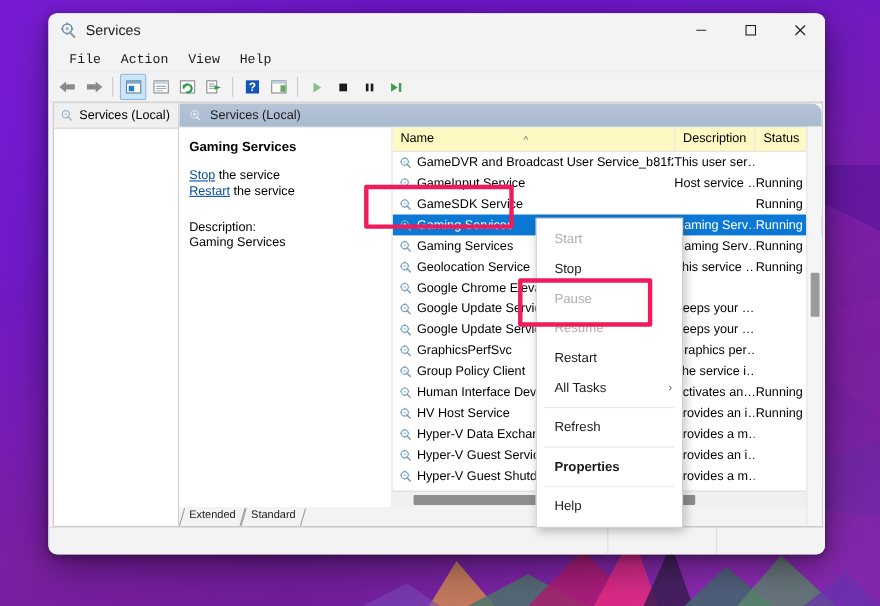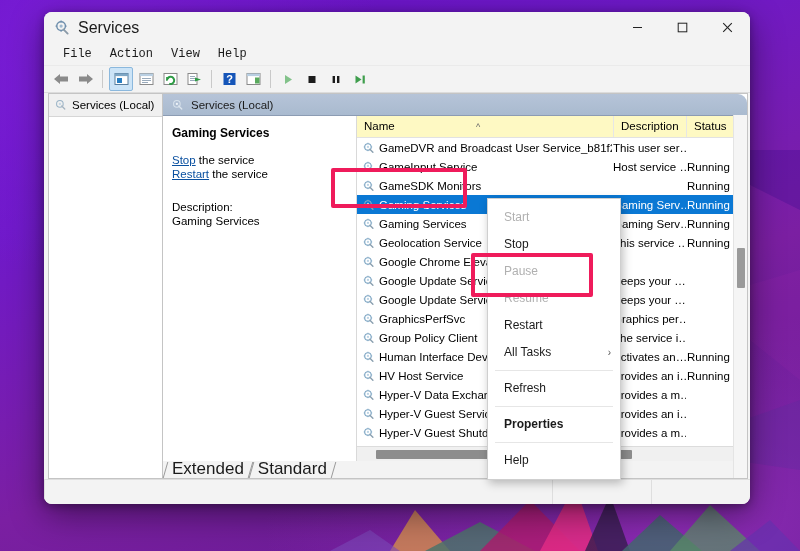--- a/index.html
+++ b/index.html
@@ -27,21 +27,21 @@
     box-shadow:0 10px 34px rgba(0,0,0,.45),0 2px 8px rgba(0,0,0,.3);
     overflow:hidden;
     display:flex;flex-direction:column;
   }
   
   #titlebar{
     height:31px;flex:0 0 31px;background:#f3f3f3;
     display:flex;align-items:center;position:relative;
   }
   #titlebar .tb-icon{margin-left:11px;margin-right:8px;display:block;}
-  #titlebar .tb-text{font-size:16px;color:#1b1b1b;}
+  #titlebar .tb-text{font-size:13px;color:#1b1b1b;}
   .wbtns{position:absolute;right:0;top:0;height:31px;display:flex;}
   .wbtn{width:45px;height:31px;display:flex;align-items:center;justify-content:center;}
   
   #menubar{
     height:22px;flex:0 0 22px;background:#f3f3f3;
     display:flex;align-items:center;padding-left:10px;
     border-bottom:1px solid #eaeaea;
     font-family:Liberation Mono, monospace;
   }
   #menubar .mi{padding:2px 9px;font-size:12px;color:#1b1b1b;}
@@ -117,21 +117,21 @@
   #hscroll{
     height:14px;flex:0 0 14px;background:#f0f0f0;border-top:1px solid #dcdcdc;position:relative;
   }
   #hthumb{position:absolute;left:19px;top:3px;height:9px;width:256px;background:#8d8d8d;border-radius:1px;}
   
   #tabsbar{
     height:17px;flex:0 0 17px;background:#f3f3f3;display:flex;align-items:flex-end;
     padding-left:2px;
   }
   .vtab{
-    font-size:17px;padding:0 7px 1px 7px;height:16px;line-height:16px;
+    font-size:10px;padding:0 7px 1px 7px;height:16px;line-height:16px;
     position:relative;color:#1b1b1b;margin-top:29px;
   }
   .vtab::before{content:"";position:absolute;left:0;top:1px;bottom:0;width:1px;background:#9a9a9a;transform:skewX(-16deg);}
   .vtab::after{content:"";position:absolute;right:0;top:1px;bottom:0;width:1px;background:#9a9a9a;transform:skewX(-16deg);}
   #statusbar{height:24px;flex:0 0 24px;background:#f3f3f3;border-top:1px solid #dedede;display:flex;}
   #statusbar .sseg{border-left:1px solid #dedede;}
   
   #ctxmenu{
     position:absolute;left:443px;top:186px;width:132px;
     background:#fff;border:1px solid #cfcfcf;
@@ -390,21 +390,21 @@
                     <circle cx="6.6" cy="6.6" r="4.3" fill="none" stroke="#7fa7c4" stroke-width="1.5"></circle>
                     <circle cx="6.6" cy="6.6" r="1.5" fill="#bcd3e4"></circle>
                     <g stroke="#7fa7c4" stroke-width="1.3">
                       <line x1="6.6" y1="1" x2="6.6" y2="2.4"></line>
                       <line x1="6.6" y1="10.8" x2="6.6" y2="12.2"></line>
                       <line x1="1" y1="6.6" x2="2.4" y2="6.6"></line>
                       <line x1="10.8" y1="6.6" x2="12.2" y2="6.6"></line>
                     </g>
                     <path d="M9.2 9.6 l4 4" stroke="#8ba0b0" stroke-width="1.9" stroke-linecap="round"></path>
                   </svg>
-                  <span>GameSDK Monitors</span>
+                  <span>GameSDK Service</span>
                 </div>
                 <div class="c-desc"></div>
                 <div class="c-stat">Running</div>
               </div>
               <div class="row sel">
                 <div class="c-name">
                   <svg class="svcico" width="12" height="12" viewBox="0 0 16 16">
                     <circle cx="6.6" cy="6.6" r="4.3" fill="none" stroke="#7fa7c4" stroke-width="1.5"></circle>
                     <circle cx="6.6" cy="6.6" r="1.5" fill="#bcd3e4"></circle>
                     <g stroke="#7fa7c4" stroke-width="1.3">

